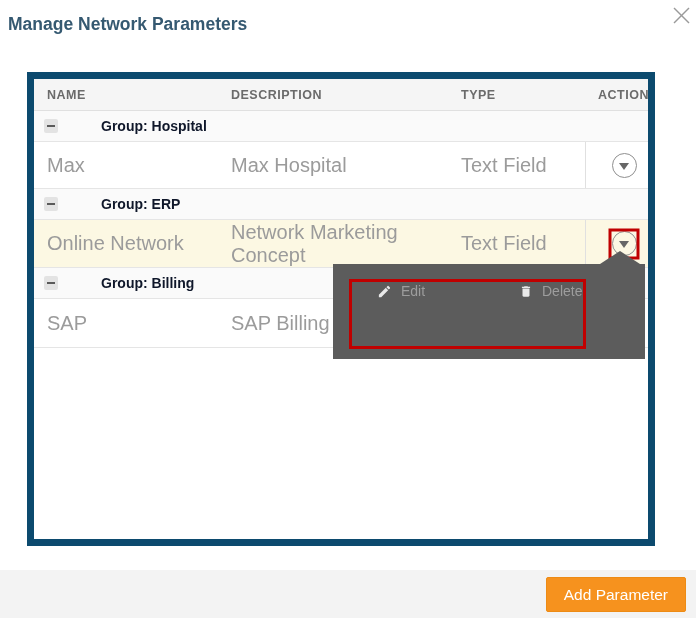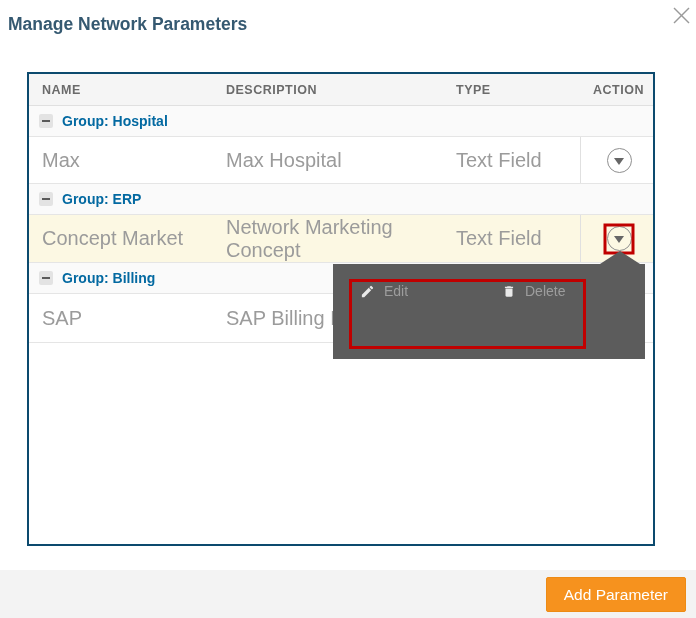--- a/index.html
+++ b/index.html
@@ -24,21 +24,21 @@
   .title {
     position: absolute; left: 8px; top: 14px;
     font-size: 17.5px; font-weight: bold;
     color: #355971;
   }
 
   
   .table {
     position: absolute; left: 27px; top: 72px;
     width: 628px; height: 474px;
-    border: 2px solid #0c4a6e;
+    border: 7px solid #0c4a6e;
     background: #ffffff;
   }
   .thead {
     display: grid;
     grid-template-columns: 197px 230px 124px 77px;
     height: 32px;
     background: #f5f5f5;
     border-bottom: 1px solid #e0e0e0;
     align-items: center;
   }
@@ -56,21 +56,21 @@
     display: flex; align-items: center;
     padding-left: 10px;
   }
   .minus-box {
     width: 14px; height: 14px;
     background: #e3e3e3; border-radius: 2px;
     display: inline-flex; align-items: center; justify-content: center;
     margin-right: 9px; cursor: pointer;
   }
   .minus-bar { width: 8px; height: 2px; background: #5a5a5a; display: block; }
-  .glabel { font-size: 14px; font-weight: bold; color: #0369a1; }
+  .glabel { font-size: 14px; font-weight: bold; color: #0f172a; margin-left: 34px; }
 
   .drow {
     display: grid;
     grid-template-columns: 197px 230px 124px 77px;
     border-bottom: 1px solid #e5e5e5;
     align-items: center;
     background: #ffffff;
   }
   .row-max { height: 47px; }
   .row-online { height: 48px; background: #fcf8e3; }
@@ -122,21 +122,21 @@
   }
   .menu-red-rect {
     position: absolute;
     left: 16px; top: 15px;
     width: 237px; height: 70px;
     border: 3px solid #c00000;
     pointer-events: none;
   }
   .menu-grid {
     position: absolute;
-    left: 27px; top: 18px;
+    left: 44px; top: 18px;
     display: grid;
     grid-template-columns: 142px 1fr;
     row-gap: 9px;
   }
   .menu-item {
     display: flex; align-items: center;
     cursor: pointer;
     height: 18px;
   }
   .menu-item .mi-icon { margin-right: 9px; display: inline-flex; }
@@ -205,21 +205,21 @@
     </div>
 
     <div class="grow">
       <span class="minus-box">
           <span class="minus-bar"></span>
         </span>
       <span class="glabel">Group: ERP</span>
     </div>
 
     <div class="drow row-online">
-      <div class="td td-name">Concept Market</div>
+      <div class="td td-name">Online Network</div>
       <div class="td">Network Marketing Concept</div>
       <div class="td">Text Field</div>
       <div class="action-cell">
         <span class="action-btn">
             <span class="tri-down"></span>
           </span>
         <span class="red-ring"></span>
       </div>
     </div>
 

